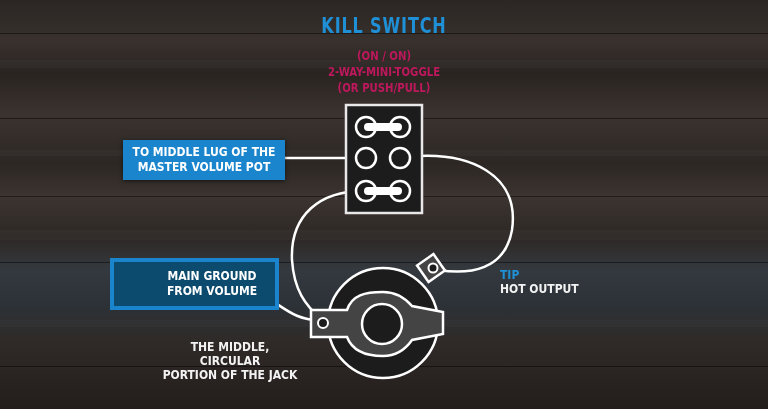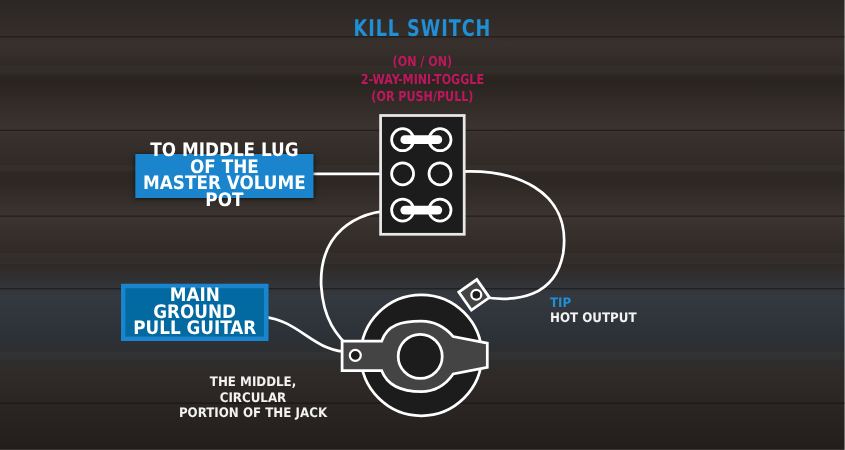--- a/index.html
+++ b/index.html
@@ -4,22 +4,22 @@
 <style>
   html,body{margin:0;padding:0;}
   body{width:768px;height:409px;overflow:hidden;position:relative;font-family:"DejaVu Sans Condensed","DejaVu Sans",sans-serif;}
   .bg{position:absolute;inset:0;background:
     linear-gradient(180deg,#2b2624 0%,#38312d 10%,#2a2421 18%,#3a332f 28%,#2d2724 40%,#3b3430 48%,#2e2825 58%,#34393f 66%,#2c3238 74%,#2f2a27 84%,#231e1c 100%);}
   .plank{position:absolute;left:0;right:0;height:1px;background:rgba(0,0,0,0.45);}
   .grain{position:absolute;left:0;right:0;background:rgba(255,255,255,0.025);}
   .title{position:absolute;left:0;width:768px;top:14px;text-align:center;color:#1f8fd6;font-weight:bold;font-size:21px;letter-spacing:1px;transform:scaleX(0.85);}
   .sub{position:absolute;left:0;width:768px;top:48px;text-align:center;color:#be185d;font-weight:bold;font-size:12.5px;line-height:16px;}
   .sub div{transform:scaleX(0.9);}
-  .box-blue{position:absolute;left:123px;top:140px;width:162px;height:40px;background:#1a85cc;color:#fff;font-weight:bold;font-size:17px;line-height:15px;text-align:center;display:flex;flex-direction:column;justify-content:center;box-shadow:0 1px 4px rgba(0,0,0,.6);}
-  .box-outline{position:absolute;left:110px;top:258px;width:126px;height:44px;border:4px solid #1a85cc;background:#0369a1;color:#fff;font-weight:bold;font-size:17px;line-height:15px;text-align:center;display:flex;flex-direction:column;justify-content:center;box-sizing:content-box;}
+  .box-blue{position:absolute;left:123px;top:140px;width:162px;height:40px;background:#1a85cc;color:#fff;font-weight:bold;font-size:12px;line-height:15px;text-align:center;display:flex;flex-direction:column;justify-content:center;box-shadow:0 1px 4px rgba(0,0,0,.6);}
+  .box-outline{position:absolute;left:110px;top:258px;width:126px;height:44px;border:4px solid #1a85cc;background:#0c4a6e;color:#fff;font-weight:bold;font-size:12px;line-height:15px;text-align:center;display:flex;flex-direction:column;justify-content:center;box-sizing:content-box;padding-left:35px;}
   .lbl-tip{position:absolute;left:500px;top:268px;width:90px;text-align:left;font-weight:bold;font-size:12px;line-height:14px;}
   .lbl-sleeve{position:absolute;left:160px;top:340px;width:140px;text-align:center;font-weight:bold;font-size:12px;line-height:14px;}
   .blue{color:#1f8fd6;}
   .white{color:#f2f2f2;}
   svg.diagram{position:absolute;left:0;top:0;}
 </style>
 </head>
 <body>
 
 <div class="bg">
@@ -75,21 +75,21 @@
   </g>
 </svg>
 
 <div class="box-blue">
   <div>TO MIDDLE LUG OF THE</div>
   <div>MASTER VOLUME POT</div>
 </div>
 
 <div class="box-outline">
   <div>MAIN GROUND</div>
-  <div>PULL GUITAR</div>
+  <div>FROM VOLUME</div>
 </div>
 
 <div class="lbl-tip">
   <div class="blue">TIP</div>
   <div class="white">HOT OUTPUT</div>
 </div>
 
 <div class="lbl-sleeve">
   <div class="white">THE MIDDLE, CIRCULAR</div>
   <div class="white">PORTION OF THE JACK</div>

